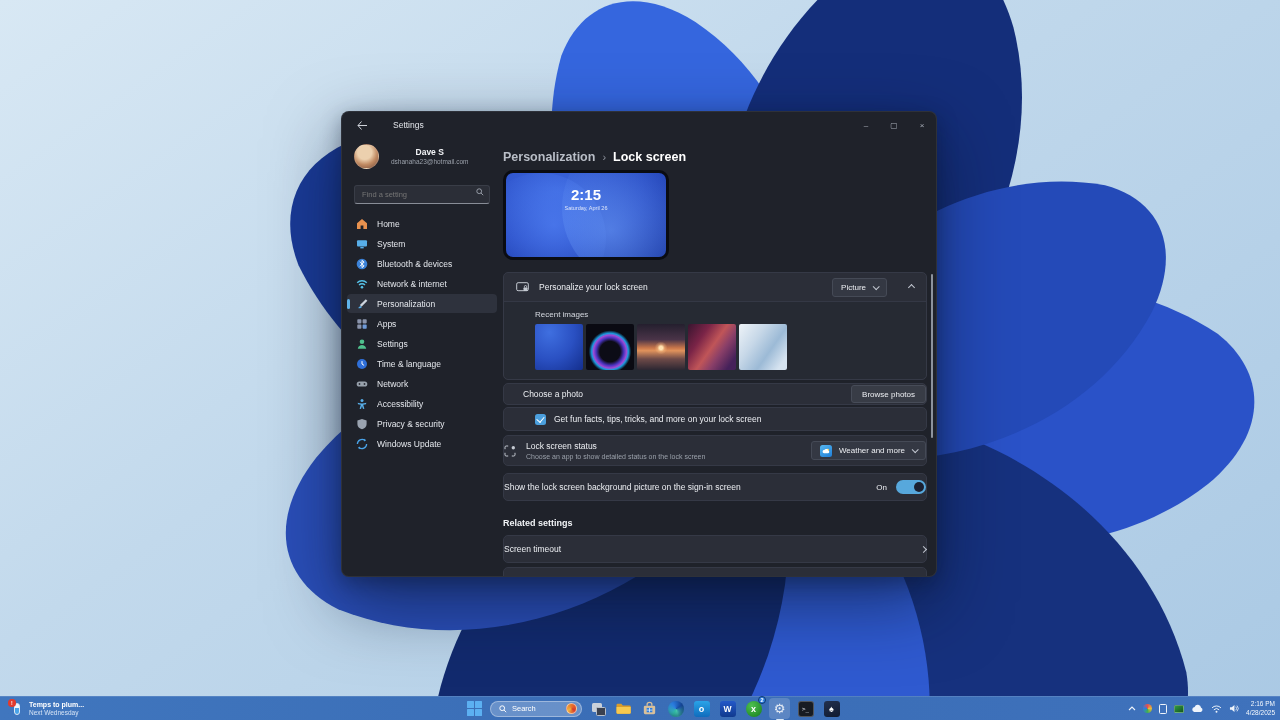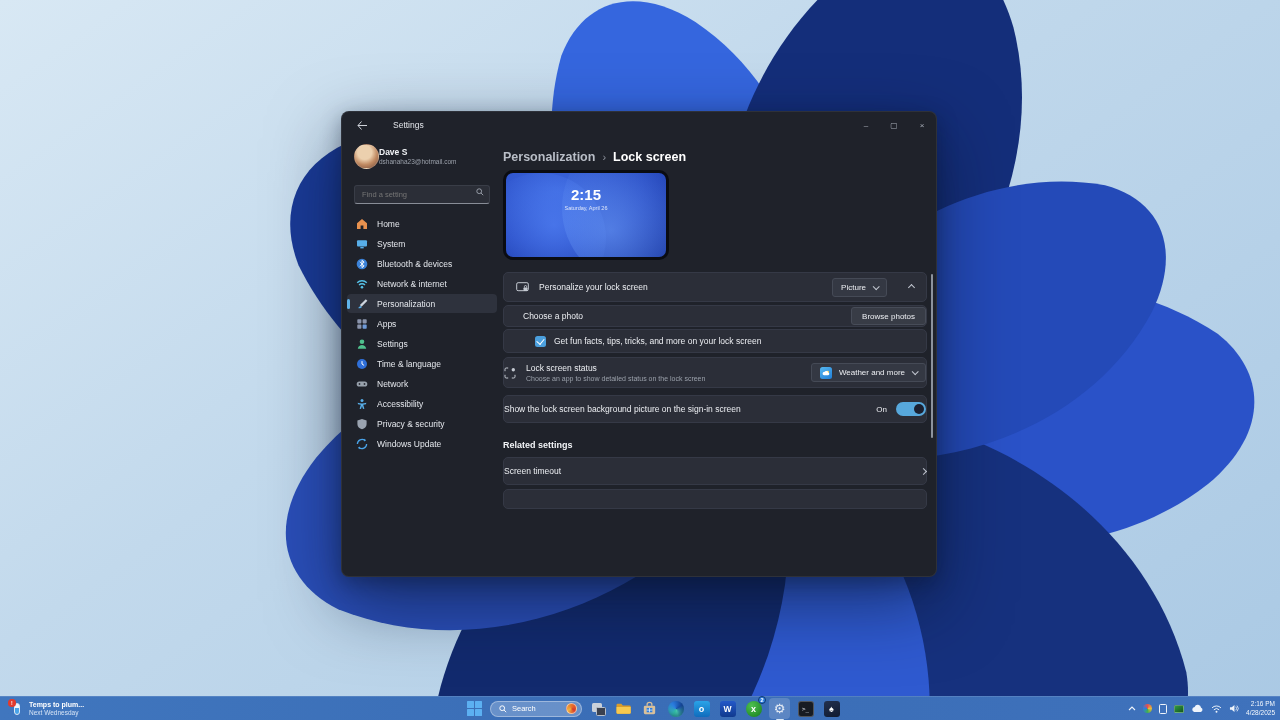--- a/index.html
+++ b/index.html
@@ -24,21 +24,21 @@
   }
   .titlebar { display:flex; align-items:center; height:26px; padding-left:11px; }
   .back-btn { width:18px; height:16px; display:flex; align-items:center; justify-content:center; color:#cfd3da; }
   .win-title { font-size:8.5px; margin-left:22px; color:#e2e5ea; }
   .win-controls { margin-left:auto; display:flex; height:100%; }
   .win-ctl { width:28px; height:100%; display:flex; align-items:center; justify-content:center;
              font-size:8px; color:#a8aeb8; }
 
   
   .sidebar { position:absolute; left:0; top:26px; width:160px; bottom:0; }
-  .profile { display:flex; align-items:center; gap:0; padding:5px 12px 0; height:32px; }
+  .profile { display:flex; align-items:center; gap:12px; padding:5px 12px 0; height:32px;text-align:center; }
   .avatar { width:25px; height:25px; border-radius:50%;
             background:radial-gradient(circle at 42% 32%, #ecd0ae 0 34%, #c08a62 60%, #6e4636 100%);
             border:1px solid rgba(255,255,255,.15); flex:none; }
   .p-name { font-size:8.5px; font-weight:bold; color:#f2f4f7; line-height:11px; }
   .p-email { font-size:6.5px; color:#9aa0aa; line-height:8px; }
   .search-box { margin:13px 12px 0; position:relative; }
   .search-box input {
     width:100%; height:19px; background:#2b2e37; border:1px solid #393d47;
     border-bottom:1px solid #888d97; border-radius:3px; color:#cfd3da;
     font-size:7.5px; padding:0 18px 0 7px; font-family:inherit; outline:none;
@@ -336,20 +336,30 @@
           </svg>
         <span class="card-label">Personalize your lock screen</span>
         <span class="dropdown">
           <span>Picture</span>
           <span class="chev down"></span>
         </span>
         <span class="collapse-btn">
           <span class="chev up"></span>
         </span>
       </div>
+      <div class="card-body">
+        <div class="recent-label">Recent images</div>
+        <div class="thumbs">
+          <span class="thumb th1"></span>
+          <span class="thumb th2"></span>
+          <span class="thumb th3"></span>
+          <span class="thumb th4"></span>
+          <span class="thumb th5"></span>
+        </div>
+      </div>
     </div>
 
     <div class="card row" style="height:22px; margin-top:3px;">
       <span class="card-label" style="padding-left:19px;">Choose a photo</span>
       <button class="btn">Browse photos</button>
     </div>
 
     <div class="card row" style="height:24px; margin-top:2px; padding-left:31px; gap:8px;">
       <span class="checkbox"></span>
       <span class="card-label">Get fun facts, tips, tricks, and more on your lock screen</span>

